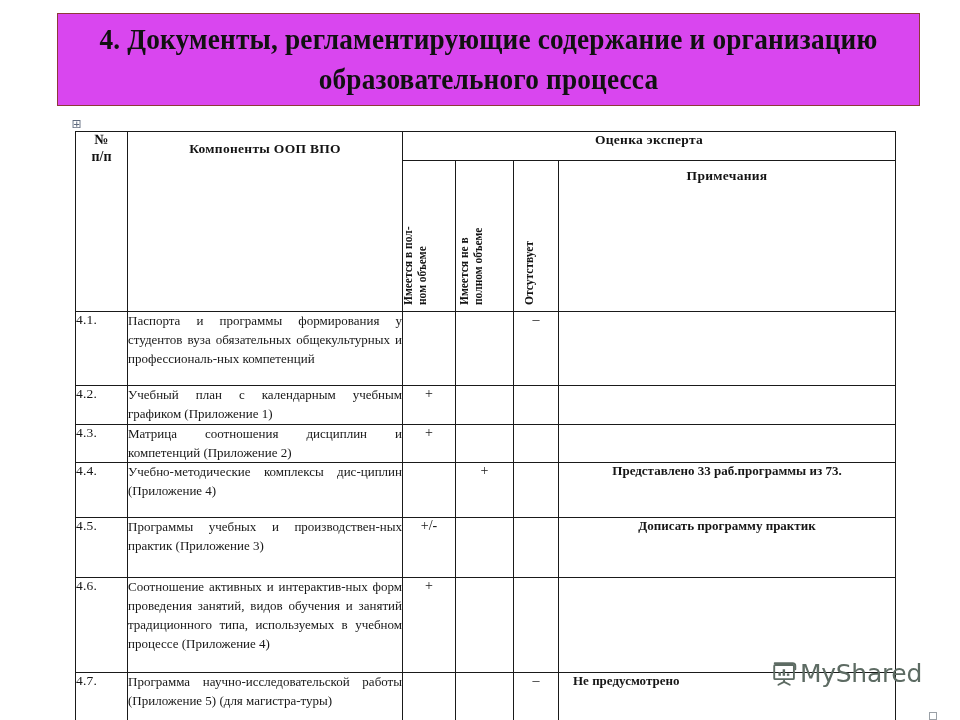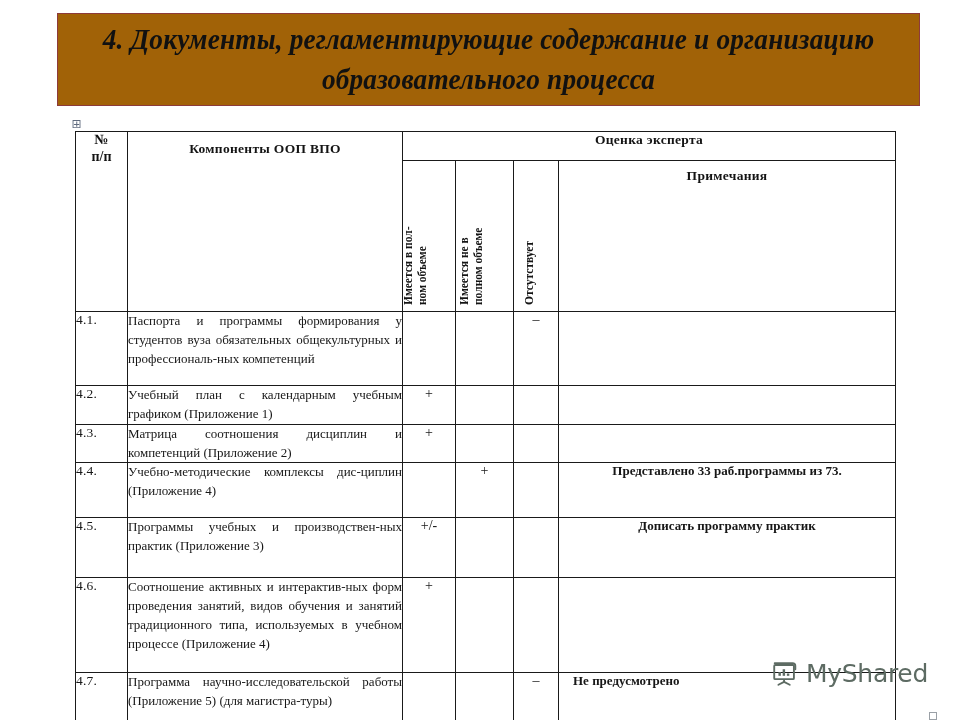--- a/index.html
+++ b/index.html
@@ -16,26 +16,25 @@
   }
 
   
   #title-banner {
     position: absolute;
     left: 57px;
     top: 13px;
     width: 863px;
     height: 93px;
     border: 1.5px solid #8d3a3a;
-    background: #a16207;
+    background: #d946ef;
     box-sizing: border-box;
     display: flex;
     align-items: center;
     justify-content: center;
-    font-style: italic;
   }
   #title-text {
     font-family: "Liberation Serif", "DejaVu Serif", serif;
     font-weight: bold;
     font-size: 29px;
     line-height: 1.35;
     color: #111111;
     text-align: center;
     letter-spacing: 0.2px;
     padding: 0 6px;
@@ -157,21 +156,20 @@
     vertical-align: middle;
   }
 
   
   #watermark {
     position: absolute;
     left: 770px;
     top: 658px;
     display: flex;
     align-items: center;
-    gap: 6px;
     pointer-events: none;
   }
   #watermark-icon {
     width: 30px;
     height: 30px;
     flex: 0 0 auto;
   }
   #watermark-text {
     font-family: "DejaVu Sans", "Liberation Sans", sans-serif;
     font-size: 25px;

